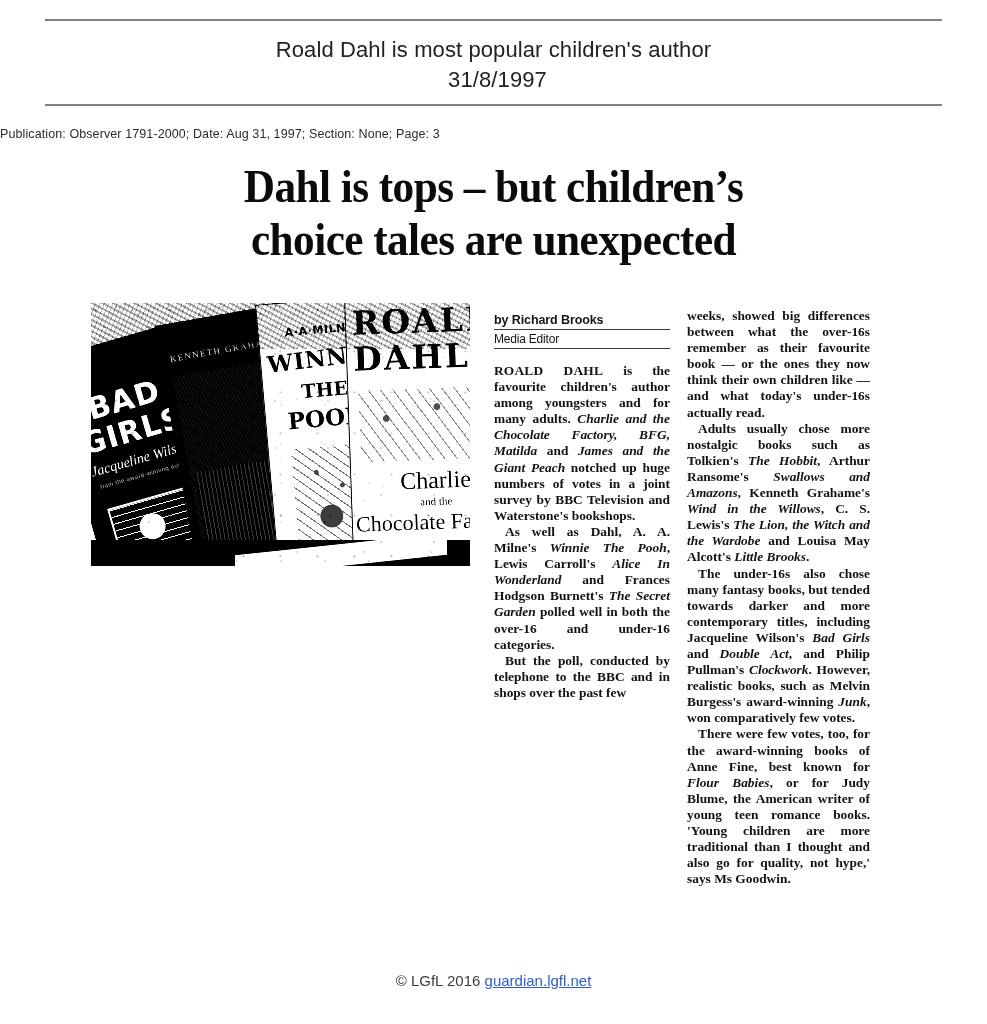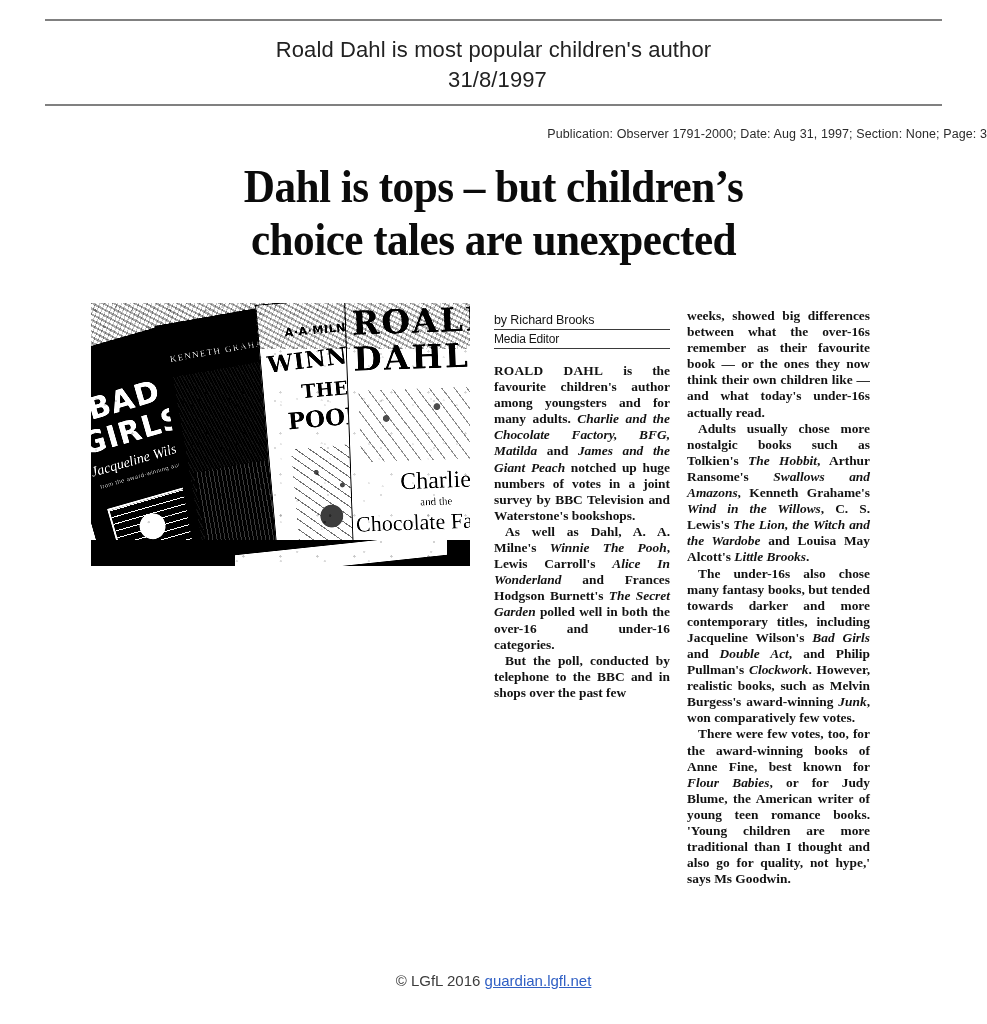--- a/index.html
+++ b/index.html
@@ -44,21 +44,21 @@
     letter-spacing: 0.1px;
     padding-top: 14px;
   }
   .doc-title .line2 { display: block; padding-left: 8px; }
 
   .pub-line {
     position: absolute;
     left: 0;
     top: 127px;
     width: 987px;
-    text-align: right;
+    text-align: left;
     font-family: "Liberation Sans", sans-serif;
     font-size: 12.5px;
     color: #2b2b2b;
     letter-spacing: 0.1px;
   }
 
   
   .clipping {
     position: absolute;
     left: 0;
@@ -331,21 +331,21 @@
   .col2 { left: 687px; top: 308px; width: 183px; }
 
   .byline-block {
     position: absolute;
     left: 494px;
     top: 313px;
     width: 176px;
   }
   .byline {
     font-family: "Liberation Sans", sans-serif;
-    font-weight: 400;
+    font-weight: 700;
     font-size: 12.5px;
     color: #141414;
     letter-spacing: -0.1px;
     padding-bottom: 2px;
   }
   .byline-rule {
     height: 1px;
     background: #3a3a3a;
     width: 100%;
   }

